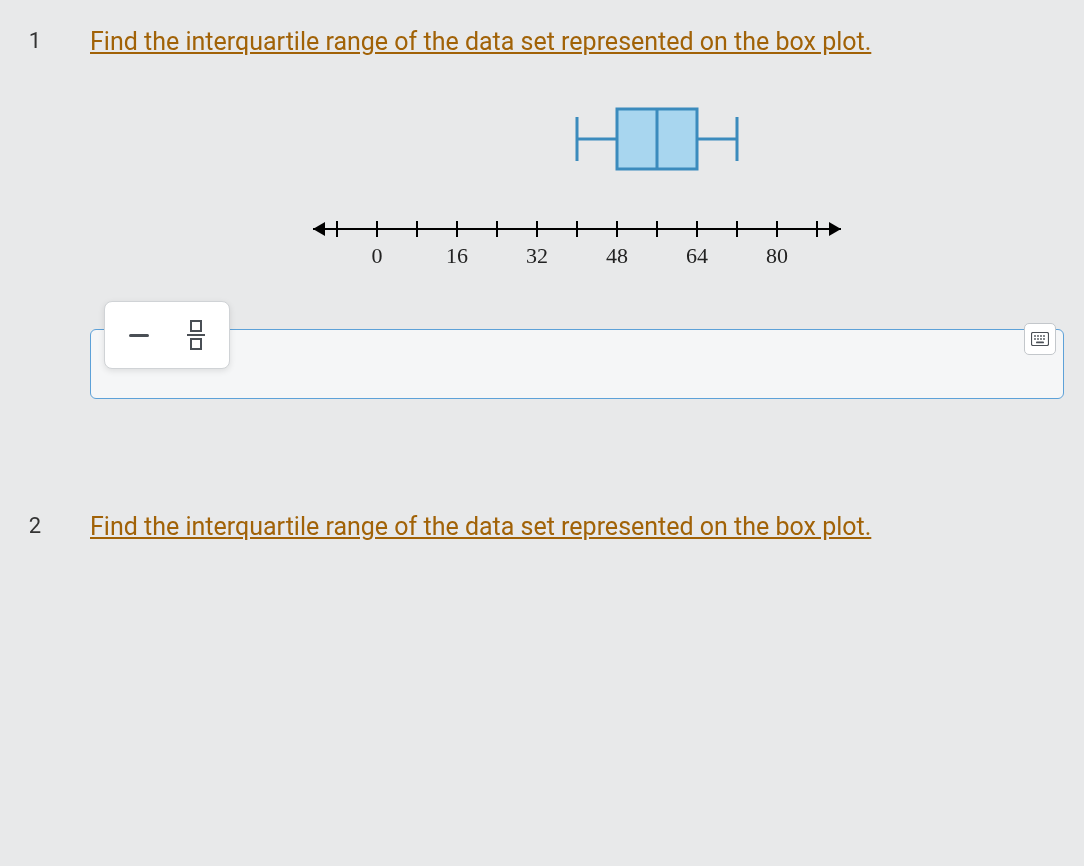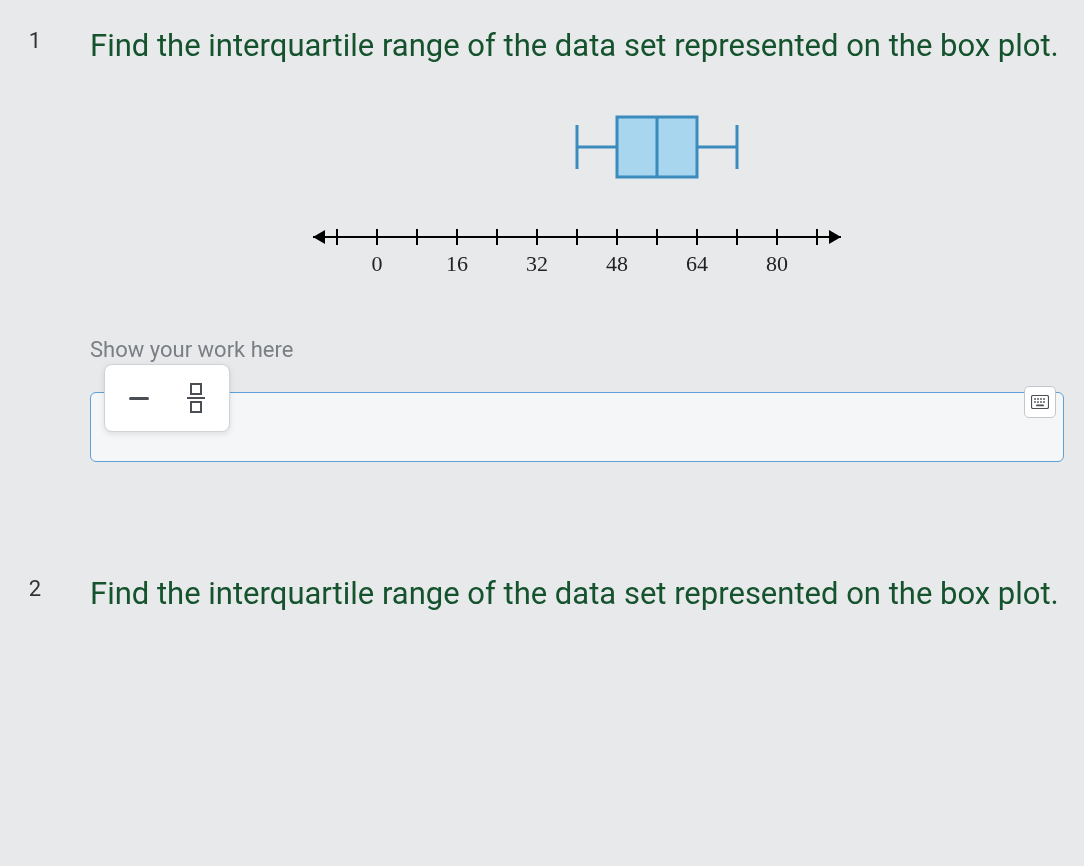--- a/index.html
+++ b/index.html
@@ -22,24 +22,25 @@
     color: #333;
     width: 30px;
     text-align: center;
     flex-shrink: 0;
     padding-top: 4px;
   }
   .qbody {
     flex: 1;
   }
   .prompt {
-    font-size: 31px;
-    color: #14532d;
+    font-size: 25px;
+    color: #a16207;
     line-height: 1.4;
     margin-bottom: 30px;
+    text-decoration: underline;
   }
   .chart-wrap {
     display: flex;
     justify-content: center;
     margin: 10px 0 30px 0;
   }
   .chart-svg {
     width: 560px;
     height: 210px;
   }
@@ -161,21 +162,20 @@
           <text x="480" y="174" text-anchor="middle" class="tick-label">80</text>
           <line x1="280" y1="50" x2="320" y2="50" stroke="#3b8bbd" stroke-width="3"></line>
           <line x1="400" y1="50" x2="440" y2="50" stroke="#3b8bbd" stroke-width="3"></line>
           <line x1="280" y1="28" x2="280" y2="72" stroke="#3b8bbd" stroke-width="3"></line>
           <line x1="440" y1="28" x2="440" y2="72" stroke="#3b8bbd" stroke-width="3"></line>
           <rect x="320" y="20" width="80" height="60" fill="#a8d6ef" stroke="#3b8bbd" stroke-width="3"></rect>
           <line x1="360" y1="20" x2="360" y2="80" stroke="#3b8bbd" stroke-width="3"></line>
         </svg>
     </div>
 
-    <div class="show-work">Show your work here</div>
 
     <div class="answer-row">
       <div class="tool-pop">
         <div class="tool-neg"></div>
         <div class="tool-frac">
           <div class="sq"></div>
           <div class="bar"></div>
           <div class="sq"></div>
         </div>
       </div>

